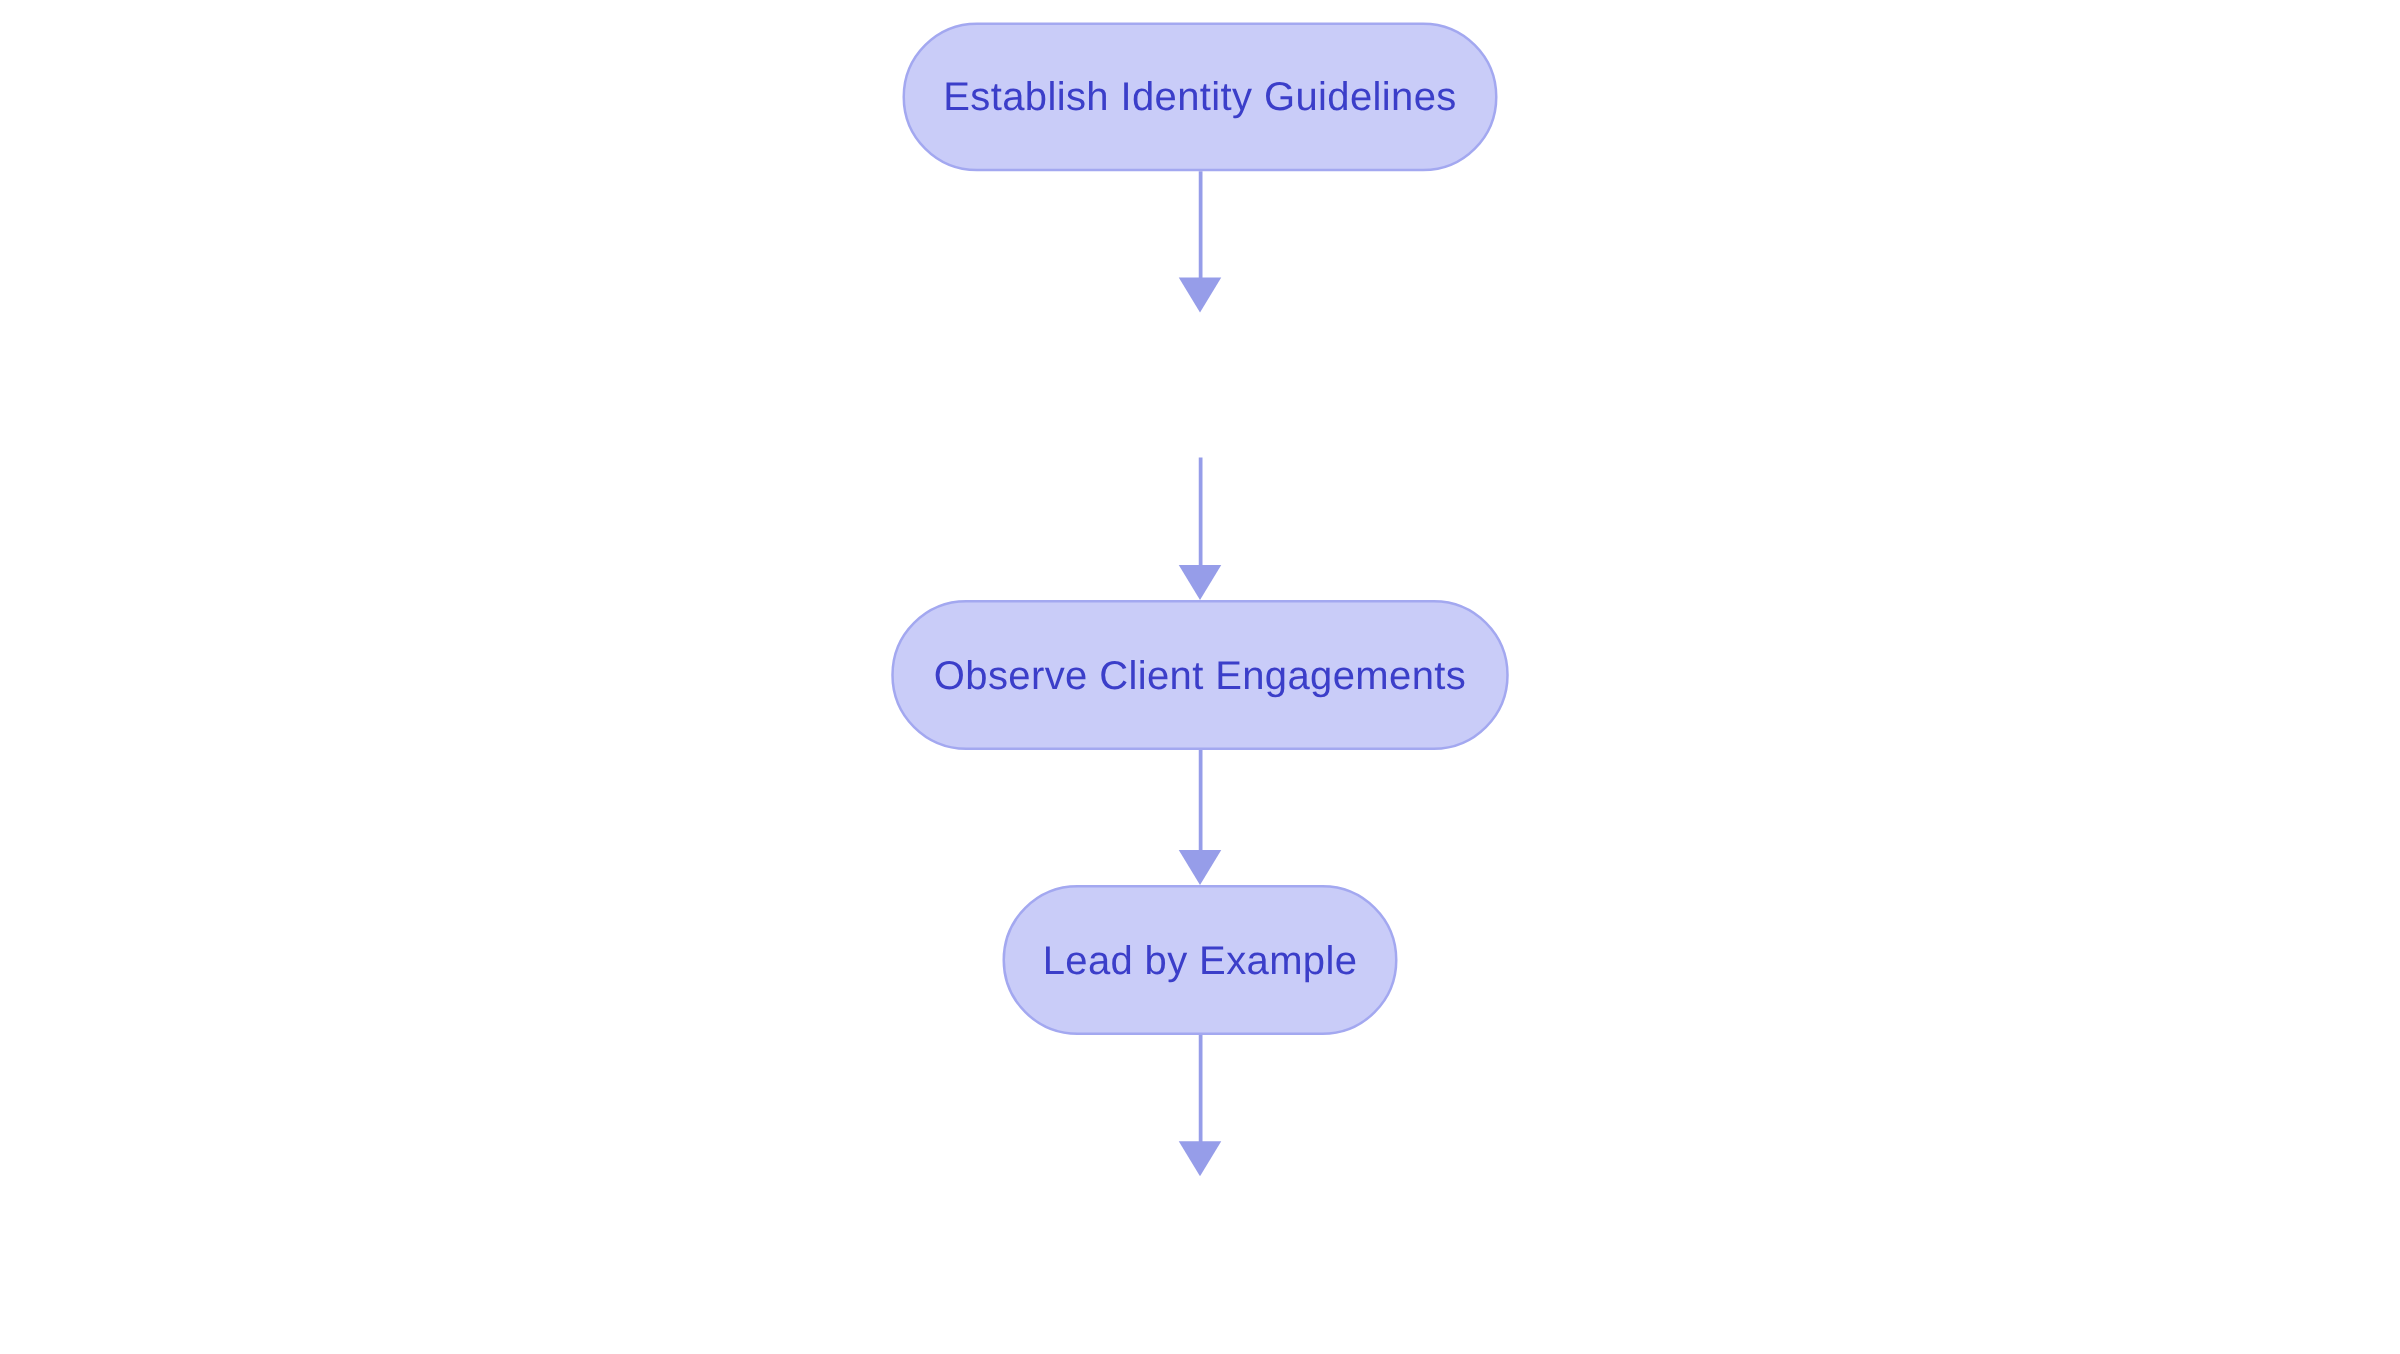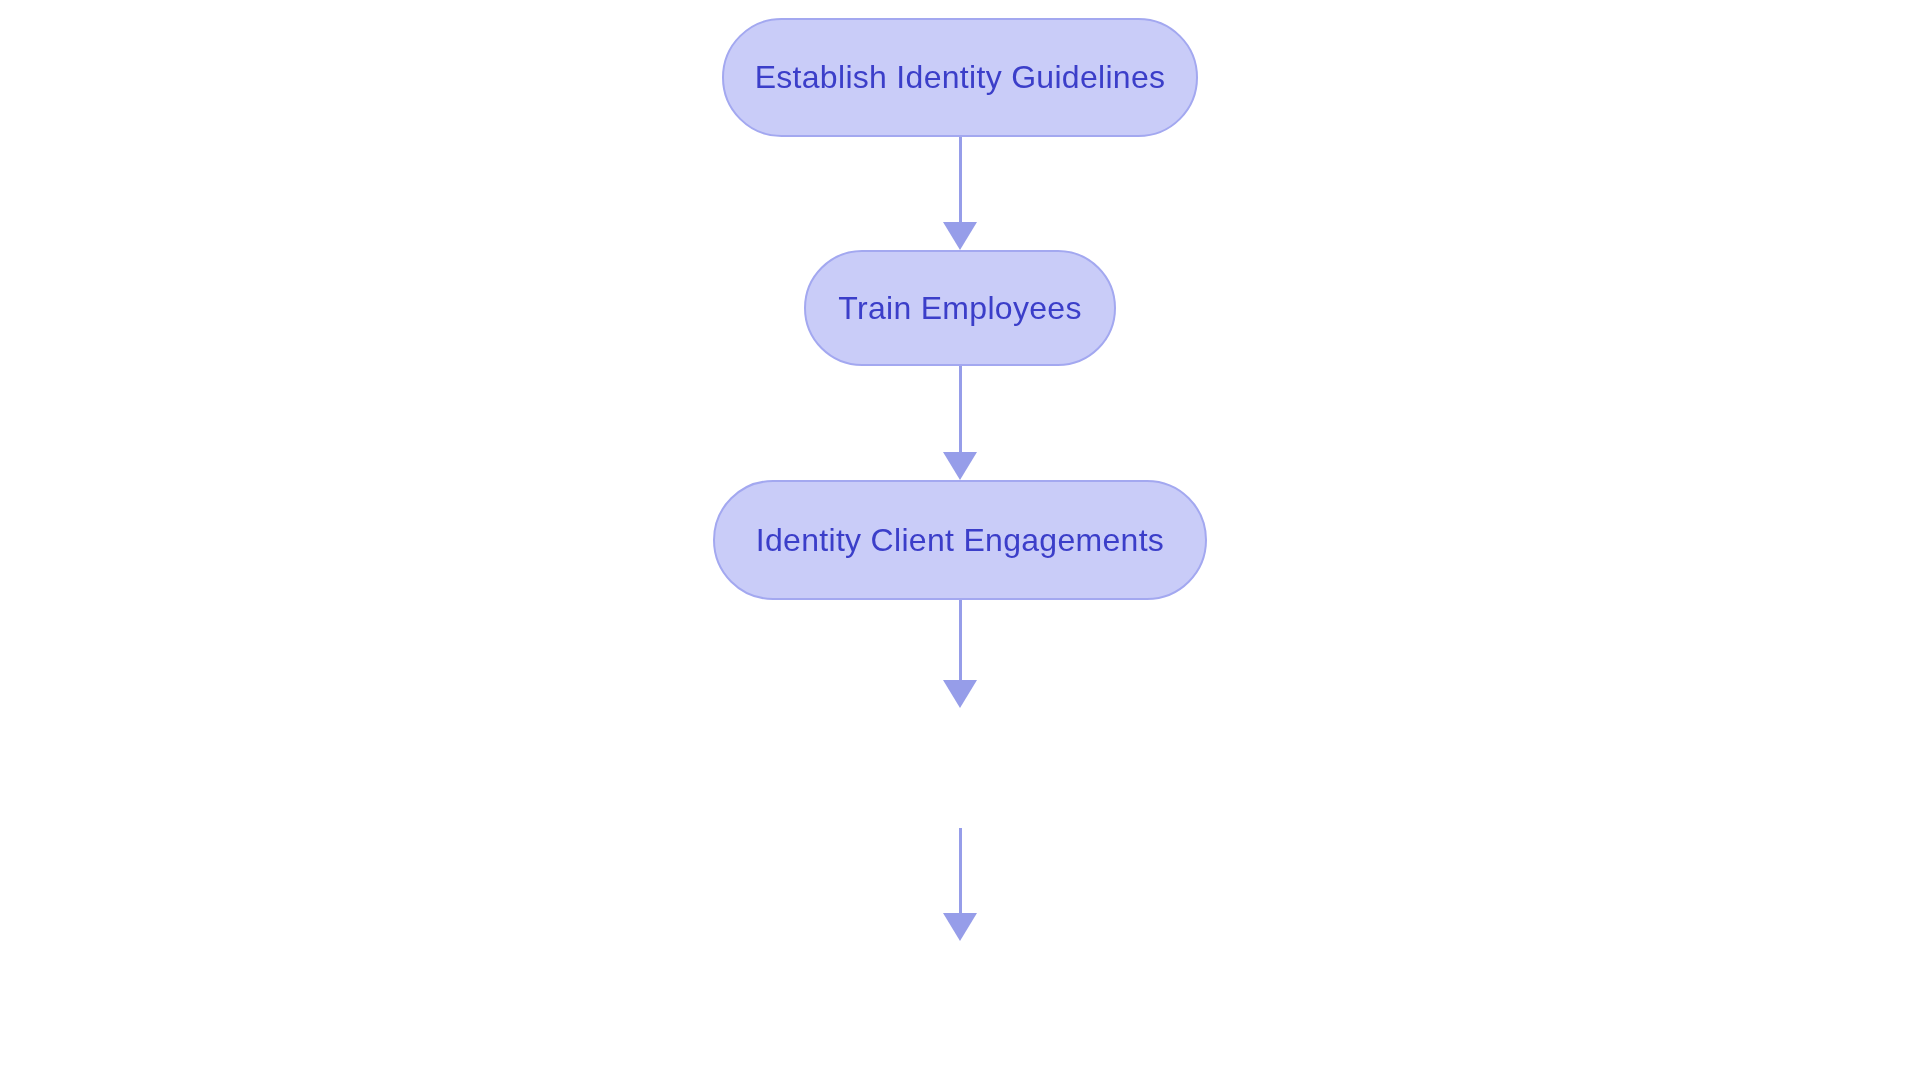--- a/index.html
+++ b/index.html
@@ -78,38 +78,38 @@
 
   <div class="flow-node n0">
     <span class="node-label">Establish Identity Guidelines</span>
   </div>
 
   <div class="flow-connector a0">
     <div class="connector-line"></div>
     <div class="arrowhead"></div>
   </div>
 
-  <div class="flow-node n1">
-    <span class="node-label">Train Employees</span>
-  </div>
 
   <div class="flow-connector a1">
     <div class="connector-line"></div>
     <div class="arrowhead"></div>
   </div>
 
   <div class="flow-node n2">
-    <span class="node-label">Identity Client Engagements</span>
+    <span class="node-label">Observe Client Engagements</span>
   </div>
 
   <div class="flow-connector a2">
     <div class="connector-line"></div>
     <div class="arrowhead"></div>
   </div>
 
+  <div class="flow-node n3">
+    <span class="node-label">Lead by Example</span>
+  </div>
 
   <div class="flow-connector a3">
     <div class="connector-line"></div>
     <div class="arrowhead"></div>
   </div>
 
 
 </div>
 
 </body></html>

